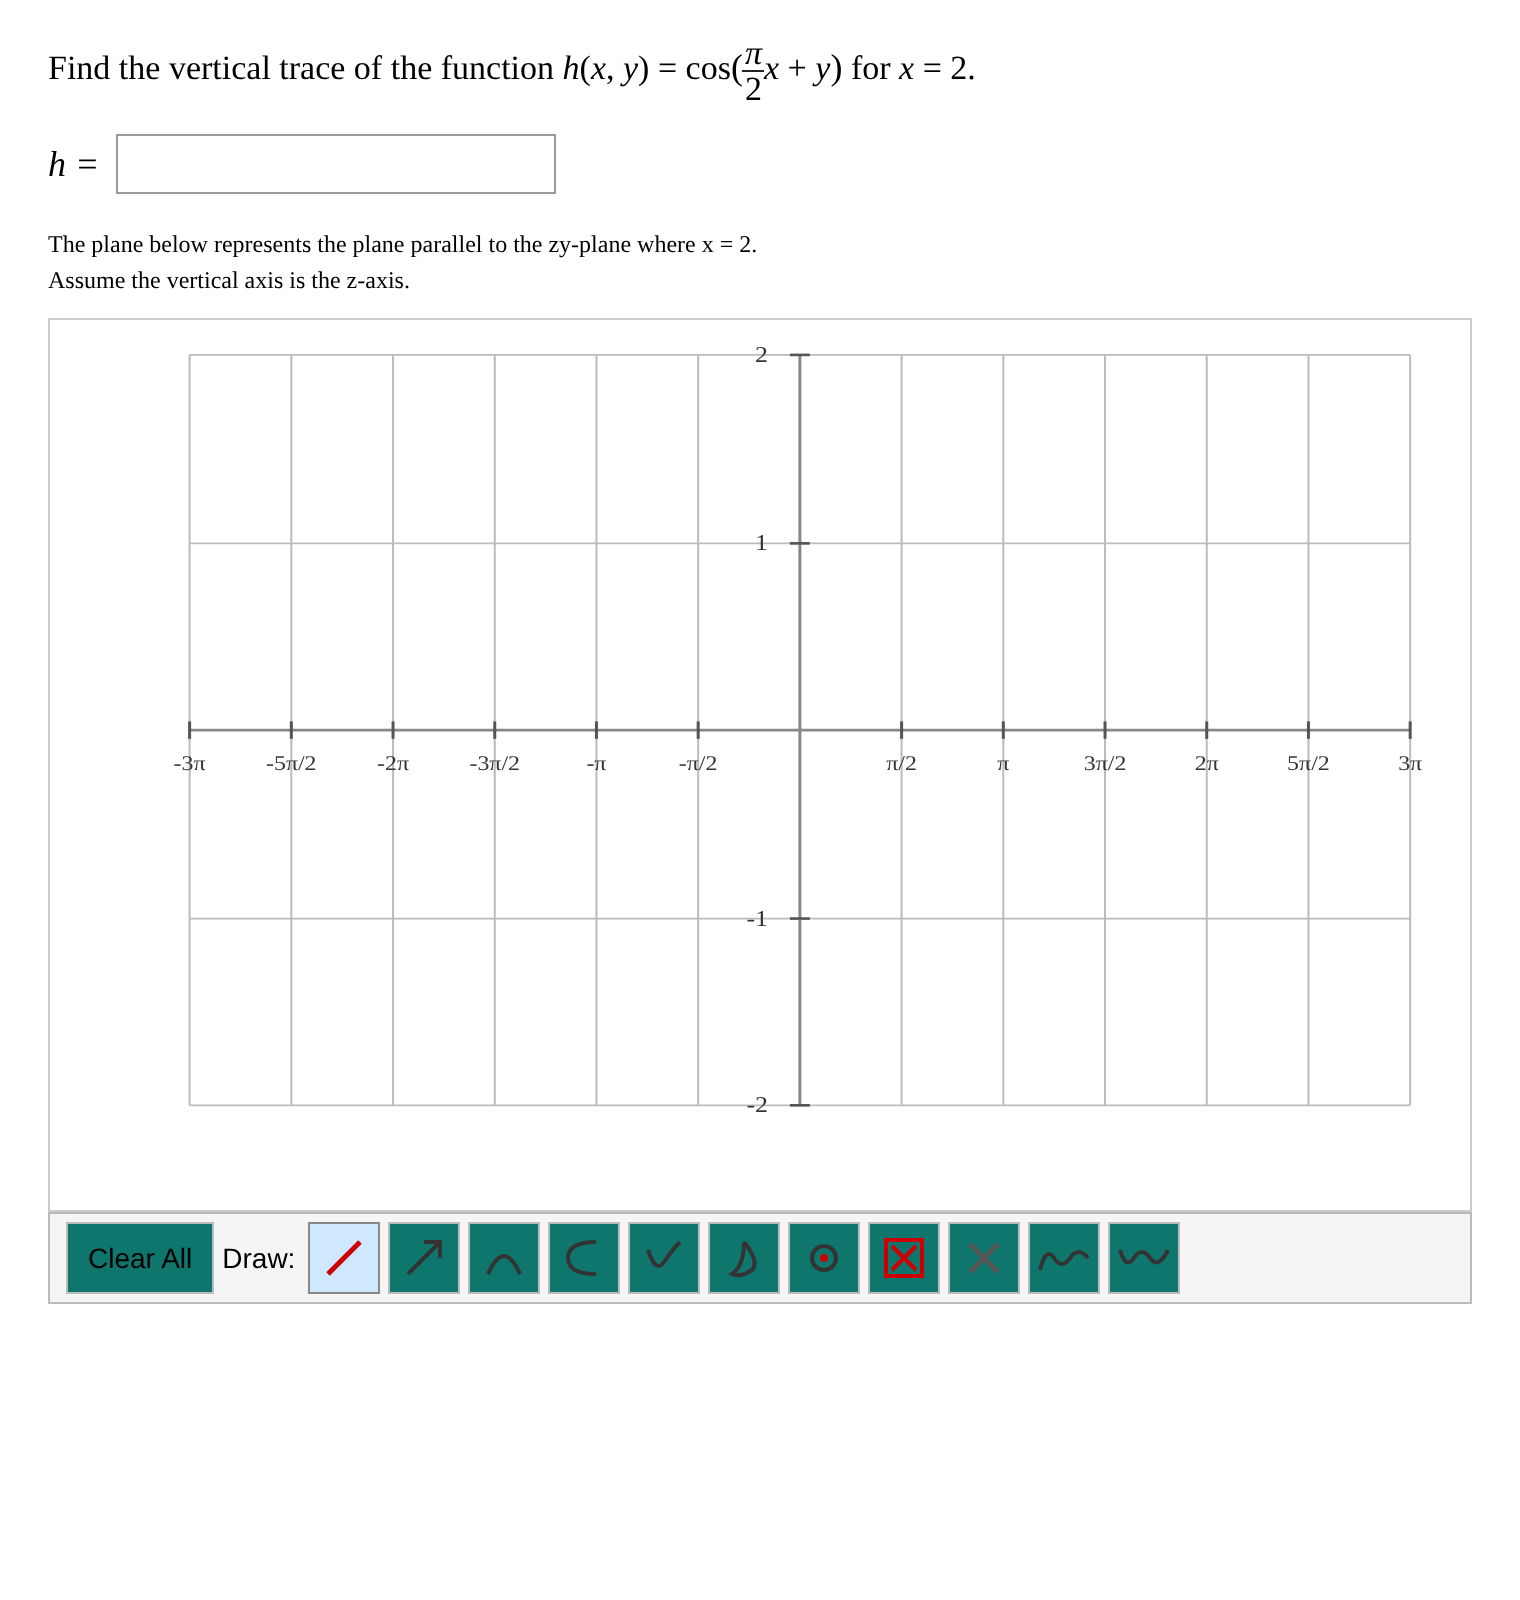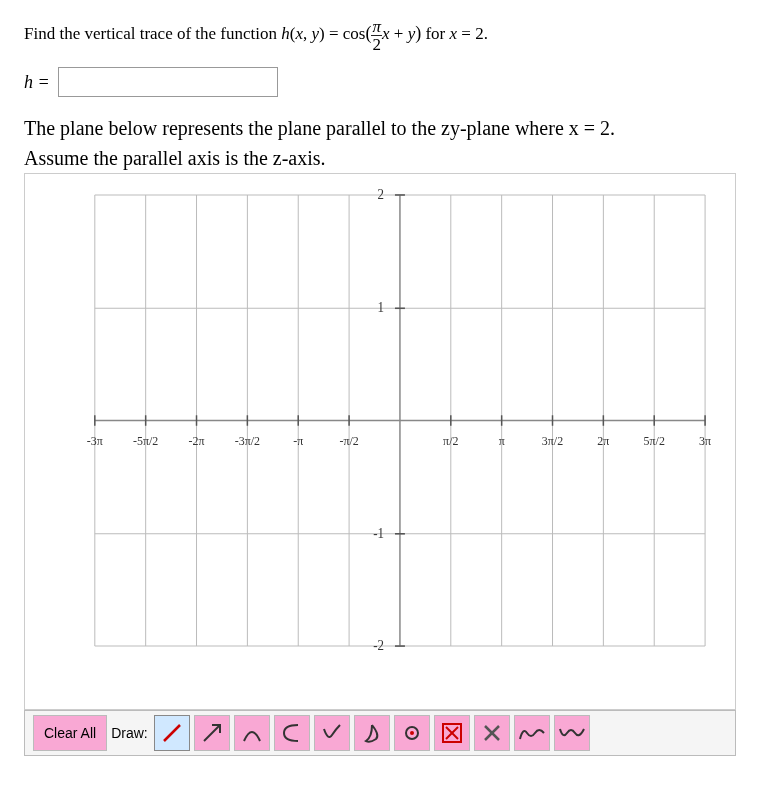--- a/index.html
+++ b/index.html
@@ -8,21 +8,21 @@
       height: 800px;
       background: #fff;
       font-family: 'Times New Roman', Times, serif;
       font-size: 16px;
       overflow: hidden;
       position: relative;
     }
 
     .page {
       width: 760px;
-      height: 756px;
+      height: 652px;
       padding: 18px 24px 0 24px;
       display: flex;
       flex-direction: column;
     }
 
     .problem-text {
       font-size: 17px;
       line-height: 1.6;
       margin-bottom: 14px;
     }
@@ -42,22 +42,23 @@
     .answer-input {
       width: 220px;
       height: 30px;
       border: 1px solid #999;
       font-size: 16px;
       padding: 2px 6px;
       font-family: 'Times New Roman', serif;
     }
 
     .description-text {
-      font-size: 20px;
+      font-size: 12px;
       line-height: 1.5;
+      margin-bottom: 10px;
     }
 
     .graph-container {
       flex: 1;
       position: relative;
       border: 1px solid #ccc;
       background: #fff;
       margin-bottom: 0;
       overflow: hidden;
     }
@@ -72,21 +73,21 @@
       align-items: center;
       padding: 0 8px;
       gap: 4px;
       background: #f5f5f5;
     }
 
     .toolbar-btn {
       height: 36px;
       min-width: 36px;
       border: 1px solid #bbb;
-      background: #f9a8d4;
+      background: #0f766e;
       cursor: pointer;
       display: flex;
       align-items: center;
       justify-content: center;
       font-size: 13px;
       font-family: 'Times New Roman', serif;
     }
 
     .toolbar-btn.active {
       background: #d0e8ff;
@@ -123,21 +124,21 @@
     <i>h</i>(<i>x</i>, <i>y</i>) = cos<span style="font-size:18px;">(</span><span style="display:inline-block; text-align:center; vertical-align:middle;"><span style="display:block; border-bottom:1px solid #222; line-height:1; padding:0 1px;font-style:italic;">π</span><span style="display:block; line-height:1; padding:0 1px;">2</span></span><i>x</i> + <i>y</i><span style="font-size:18px;">)</span> for <i>x</i> = 2.
   </div>
 
   <div class="answer-row">
     <span class="answer-label"><i>h</i> =</span>
     <input class="answer-input" type="text" placeholder="" style="">
   </div>
 
   <div class="description-text">
     <span>The plane below represents the plane parallel to the zy-plane where x = 2.</span><br>
-    <span>Assume the parallel axis is the z-axis.</span>
+    <span>Assume the vertical axis is the z-axis.</span>
   </div>
 
   <div class="graph-container">
     <svg class="graph-svg" viewBox="0 0 712 510" preserveAspectRatio="none">
 
       <rect x="0" y="0" width="712" height="510" fill="white"></rect>
 
       <line x1="70" y1="20" x2="70" y2="450" stroke="#bbb" stroke-width="1"></line>
       <line x1="121" y1="20" x2="121" y2="450" stroke="#bbb" stroke-width="1"></line>
       <line x1="172" y1="20" x2="172" y2="450" stroke="#bbb" stroke-width="1"></line>

